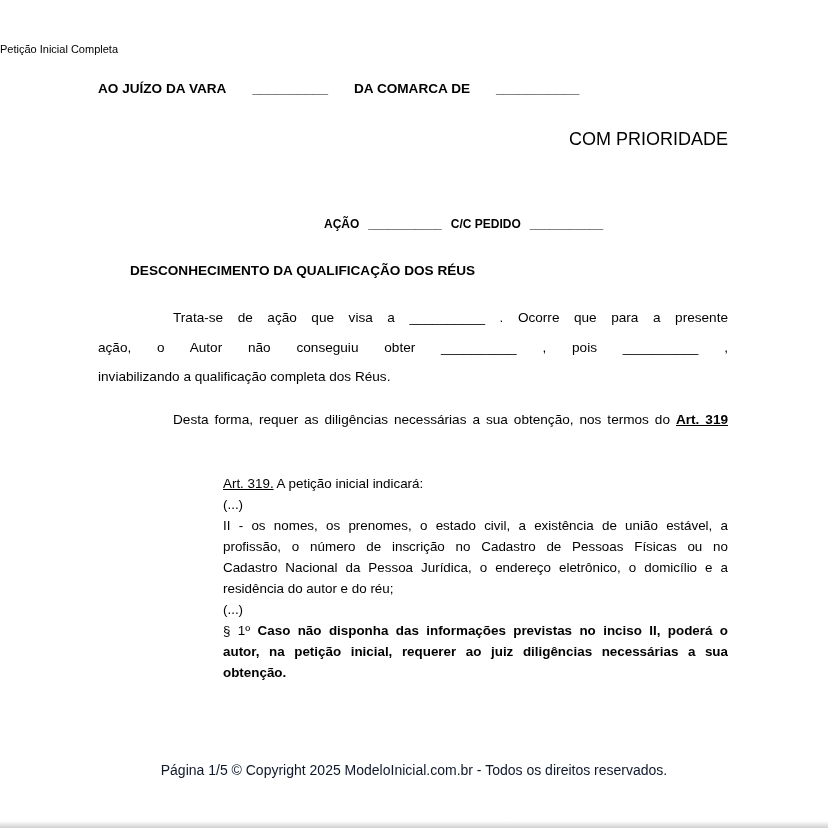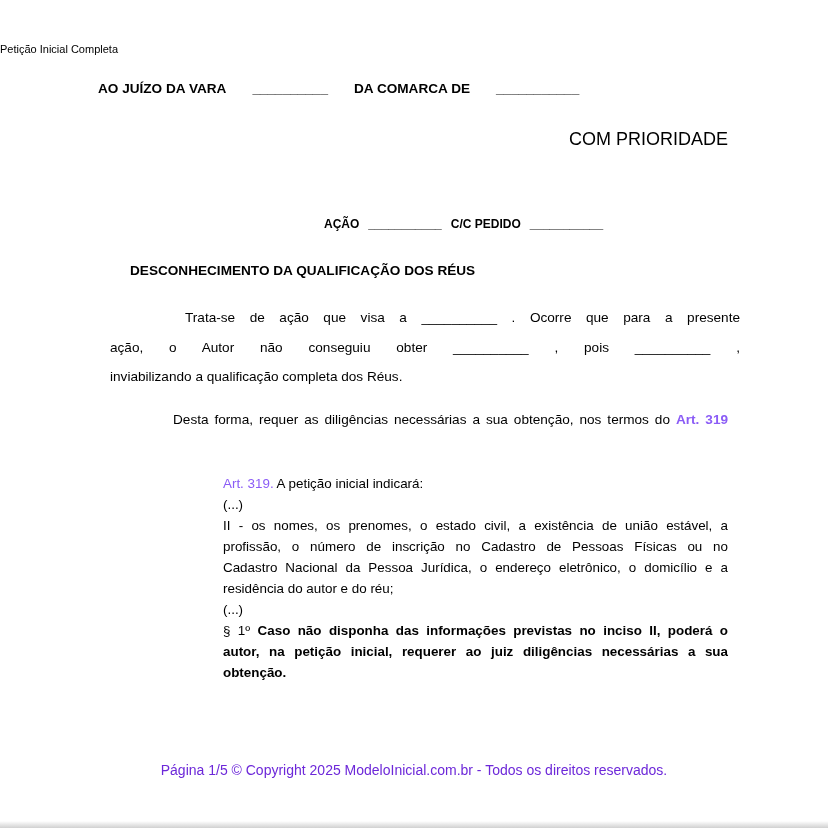--- a/index.html
+++ b/index.html
@@ -30,38 +30,38 @@
     position: absolute; top: 216px; left: 324px;
     font-size: 12px; font-weight: bold; line-height: 17px;
     display: flex; gap: 9px; align-items: flex-start; white-space: nowrap;
   }
   .heading {
     position: absolute; top: 262px; left: 98px;
     font-size: 13.6px; font-weight: bold; line-height: 17px; padding-left: 32px;
   }
   .para1 {
     position: absolute; top: 303px; left: 98px; width: 630px;
-    font-size: 13.6px; line-height: 29.5px; margin-left: 12px;
+    font-size: 13.6px; line-height: 29.5px;
   }
   .para2 {
     position: absolute; top: 408px; left: 98px; width: 630px;
     font-size: 13.6px; line-height: 24px;
   }
   .quote {
     position: absolute; top: 473px; left: 223px; width: 505px;
     font-size: 13.4px; line-height: 21px;
   }
   .jline { text-align: justify; text-align-last: justify; }
   .indent { text-indent: 75px; }
   .inciso { }
   .par1 { }
-  .link { color: #8b5cf6; cursor: pointer; }
+  .link { color: #000000; text-decoration: underline; cursor: pointer; }
   .footer {
     position: absolute; top: 762px; left: 0; right: 0;
-    text-align: center; font-size: 14px; line-height: 17px; color: #6d28d9;
+    text-align: center; font-size: 14px; line-height: 17px; color: #0f172a;
   }
   .bottom-fade {
     position: absolute; left: 0; right: 0; bottom: 0; height: 7px;
     background: linear-gradient(to bottom, rgba(200,200,200,0), rgba(170,170,170,0.55));
   }
 </style>
 </head>
 <body>
 
 <div class="page">

